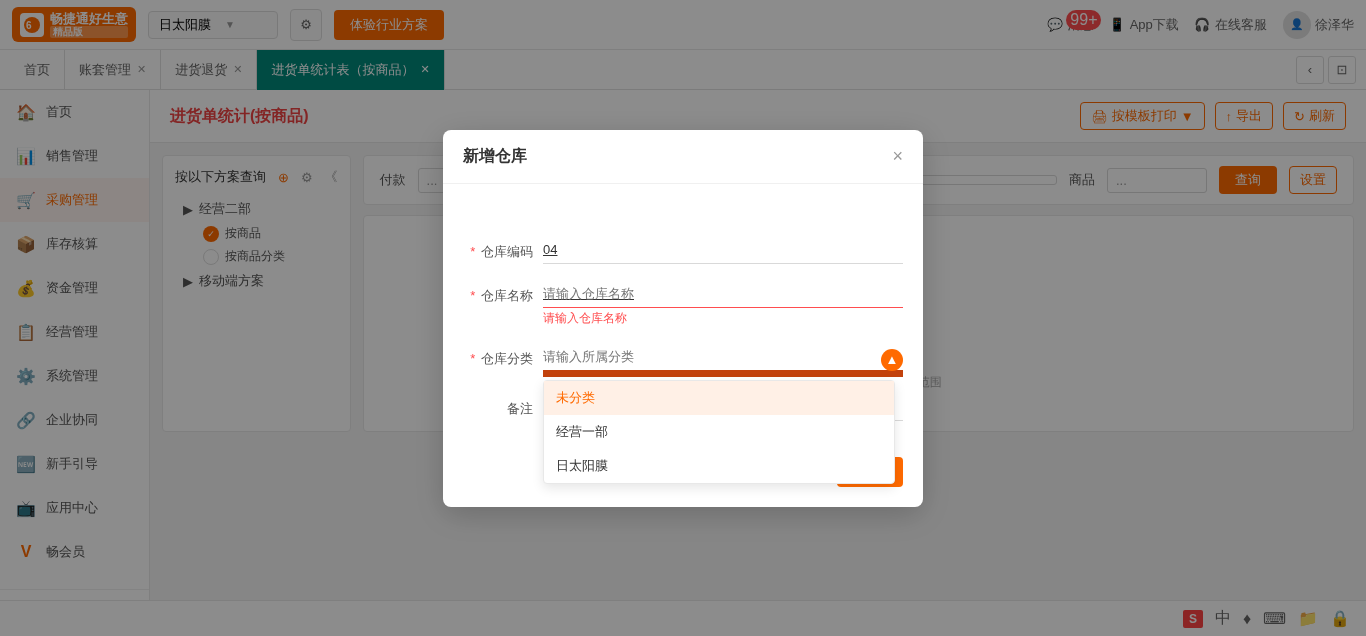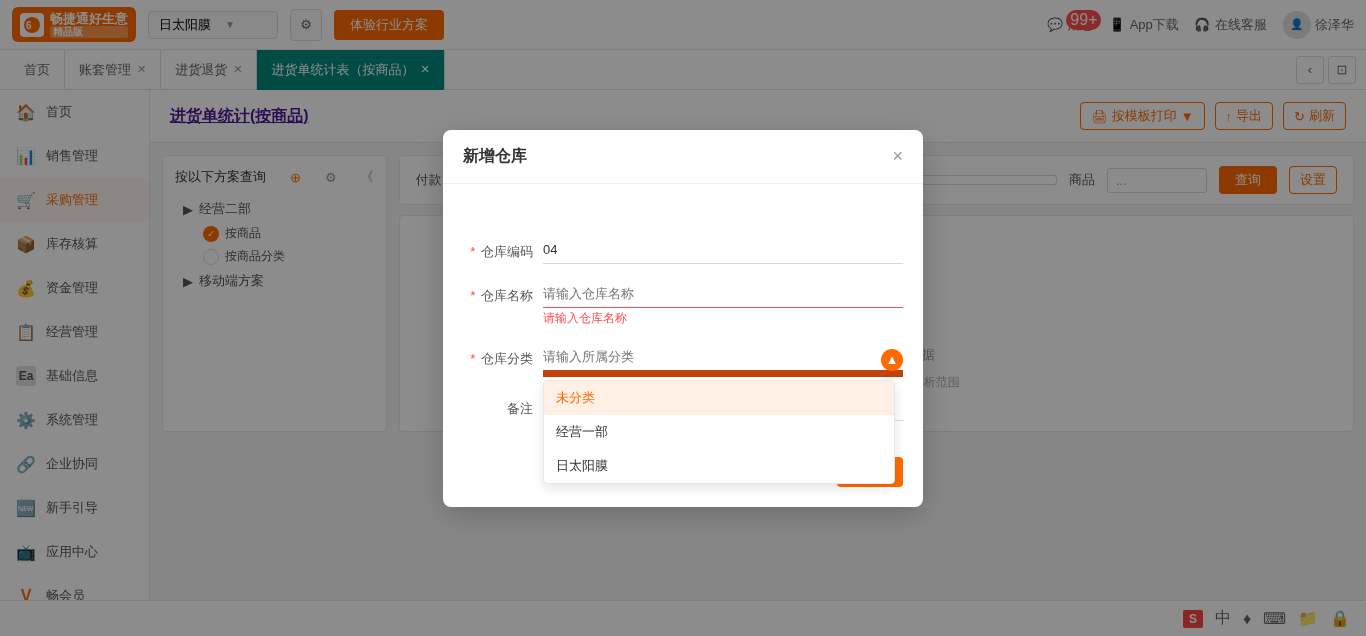--- a/index.html
+++ b/index.html
@@ -90,30 +90,30 @@
     .sidebar-bottom-btn { color: #aaa; cursor: pointer; font-size: 18px; padding: 4px; }
 
     
     .content-area {
       flex: 1; background: #f5f5f5; overflow: hidden; position: relative;
     }
     .page-header {
       background: #fff; padding: 12px 20px; border-bottom: 1px solid #e8e8e8;
       display: flex; align-items: center; justify-content: space-between;
     }
-    .page-title { font-size: 16px; font-weight: bold; color: #4c1d95; text-decoration: underline; }
+    .page-title { font-size: 16px; font-weight: bold; color: #ef4444; }
     .page-actions { display: flex; align-items: center; gap: 10px; }
     .action-btn {
       display: flex; align-items: center; gap: 4px; cursor: pointer;
       color: #ff6a00; font-size: 13px; border: 1px solid #ff6a00;
       border-radius: 4px; padding: 4px 10px; background: #fff;
     }
     .action-btn.primary { background: #ff6a00; color: #fff; border: none; padding: 5px 16px; }
     .filter-header {
-      display: flex; align-items: center; gap: 24px; margin-bottom: 10px; color: #333;
+      display: flex; align-items: center; gap: 12px; margin-bottom: 10px; color: #333;
     }
     .filter-tree { padding-left: 8px; }
     .tree-item { display: flex; align-items: center; gap: 6px; padding: 4px 0; cursor: pointer; color: #555; }
     .tree-child { padding-left: 20px; }
     .tree-child-item { display: flex; align-items: center; gap: 6px; padding: 3px 0; cursor: pointer; color: #555; font-size: 12px; }
 
     
     .overlay {
       position: fixed; top: 0; left: 0; right: 0; bottom: 0;
       background: rgba(0,0,0,0.45); z-index: 1000;
@@ -136,20 +136,21 @@
     .modal-footer { display: flex; justify-content: flex-end; padding: 0 20px 20px; gap: 10px; }
 
     .form-row { display: flex; align-items: flex-start; margin-bottom: 16px; }
     .form-label { min-width: 80px; text-align: right; padding-right: 10px; padding-top: 7px; color: #555; font-size: 13px; }
     .required-star { color: #ff4d4f; margin-right: 2px; }
     .form-control-wrap { flex: 1; position: relative; }
     .form-input {
       width: 100%; border: none; border-bottom: 1px solid #d9d9d9;
       padding: 6px 0; font-size: 13px; color: #333; outline: none;
       background: transparent;
+      text-decoration: underline;
     }
     .form-input.error-border { border-bottom-color: #ff4d4f; }
     .error-msg { color: #ff4d4f; font-size: 12px; margin-top: 2px; }
 
     .select-wrap { position: relative; }
     .select-input {
       width: 100%; border: none; border-bottom: 7px solid #c2410c;
       padding: 6px 28px 6px 0; font-size: 13px; color: #999; outline: none;
       background: transparent; cursor: pointer;
     }
@@ -280,24 +281,20 @@
       <span class="sidebar-icon">📦</span>
       <span>库存核算</span>
     </div>
     <div class="sidebar-item">
       <span class="sidebar-icon">💰</span>
       <span>资金管理</span>
     </div>
     <div class="sidebar-item">
       <span class="sidebar-icon">📋</span>
       <span>经营管理</span>
-    </div>
-    <div class="sidebar-item">
-      <span class="sidebar-icon ea-badge">Ea</span>
-      <span>基础信息</span>
     </div>
     <div class="sidebar-item">
       <span class="sidebar-icon">⚙️</span>
       <span>系统管理</span>
     </div>
     <div class="sidebar-item">
       <span class="sidebar-icon">🔗</span>
       <span>企业协同</span>
     </div>
     <div class="sidebar-item">

